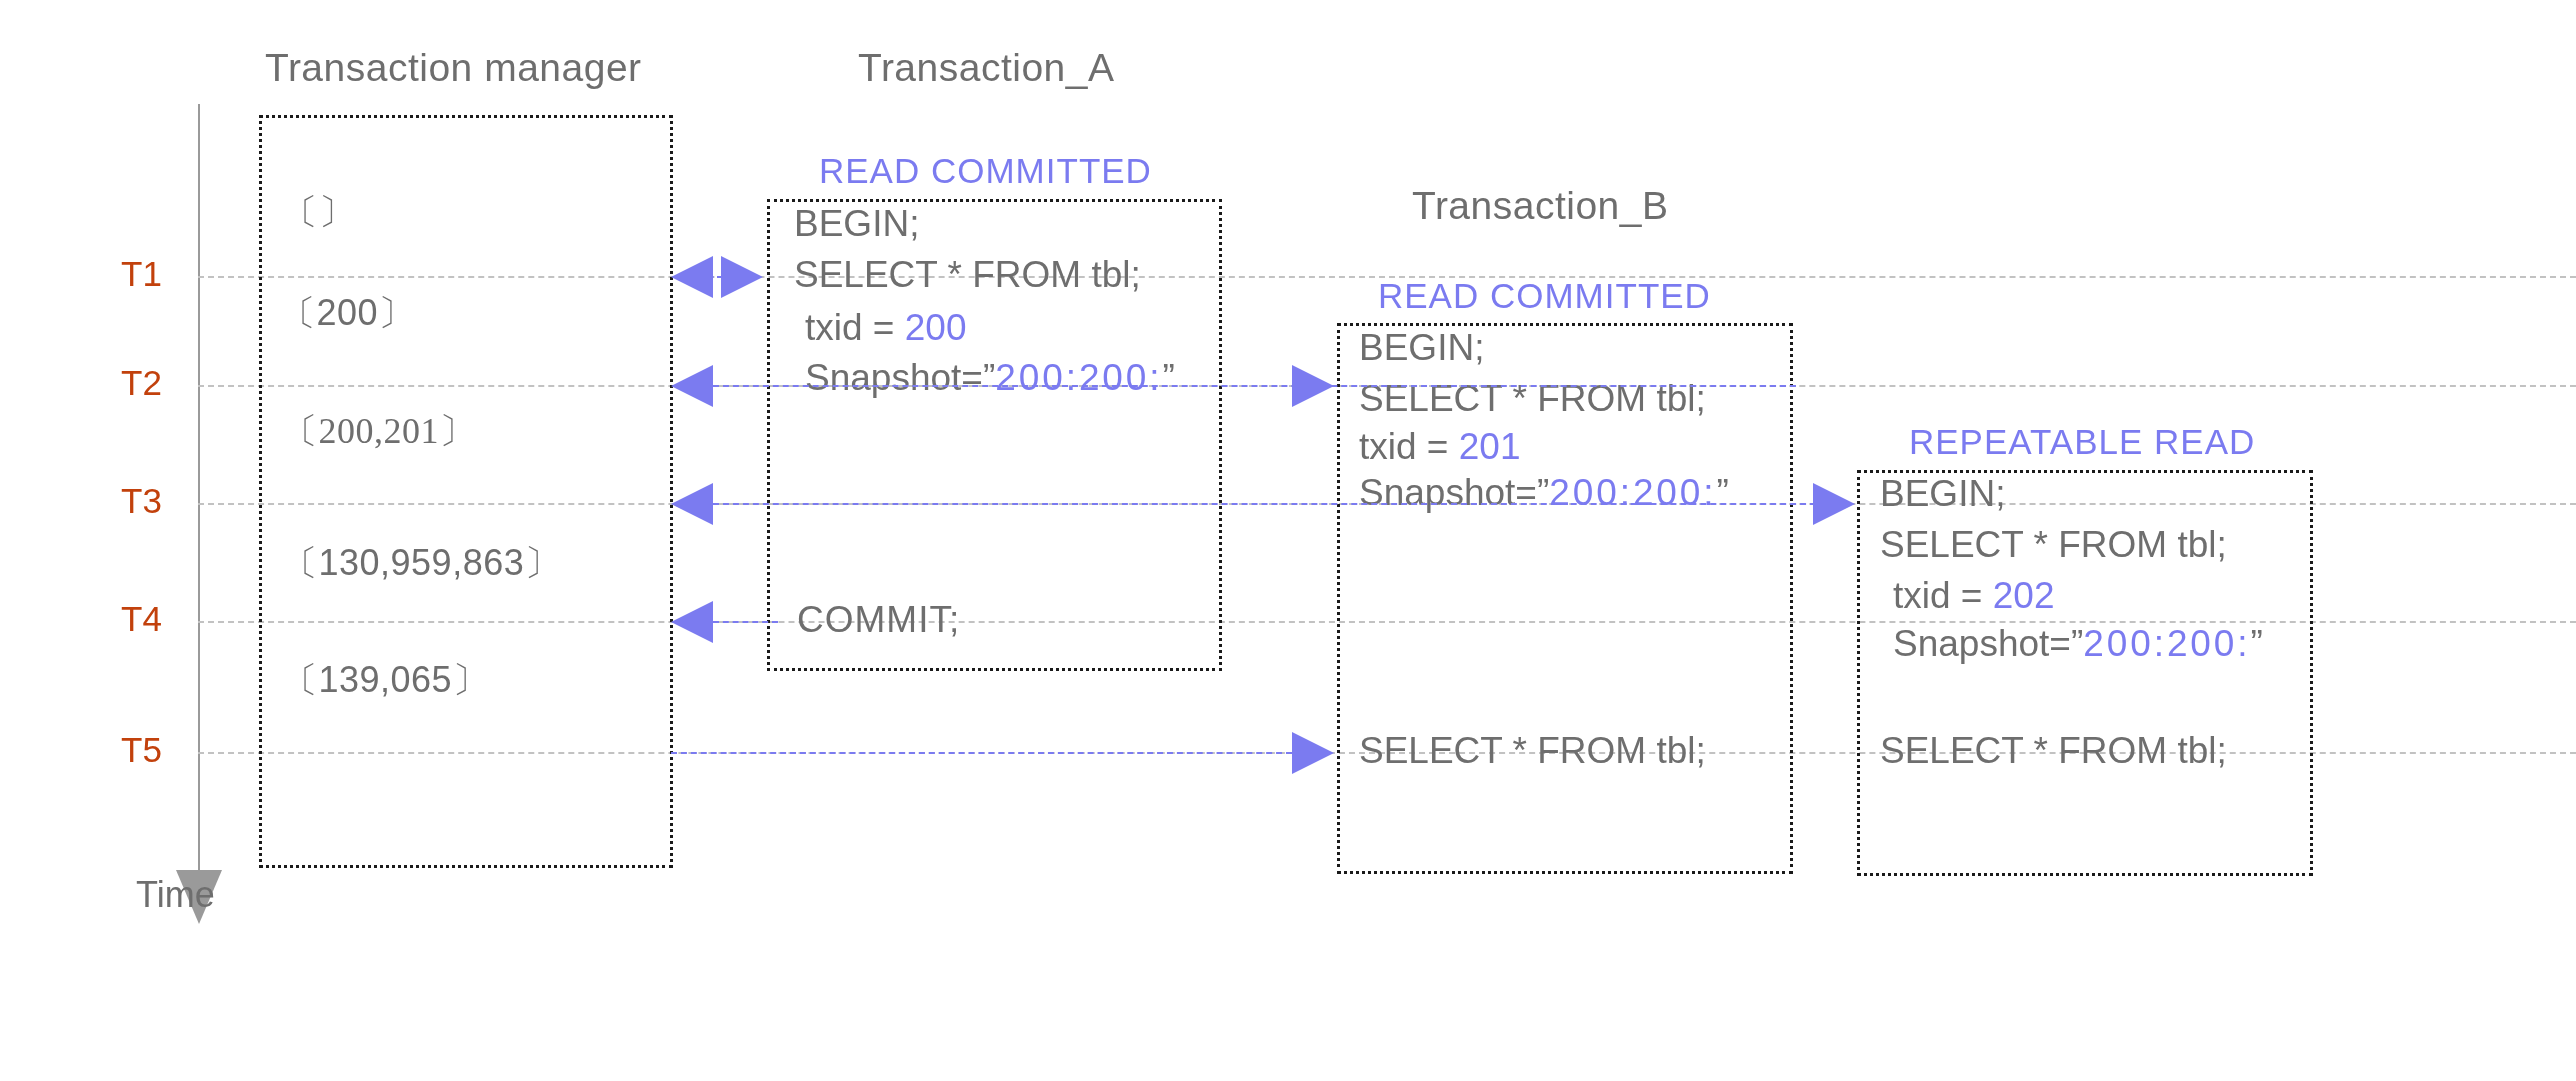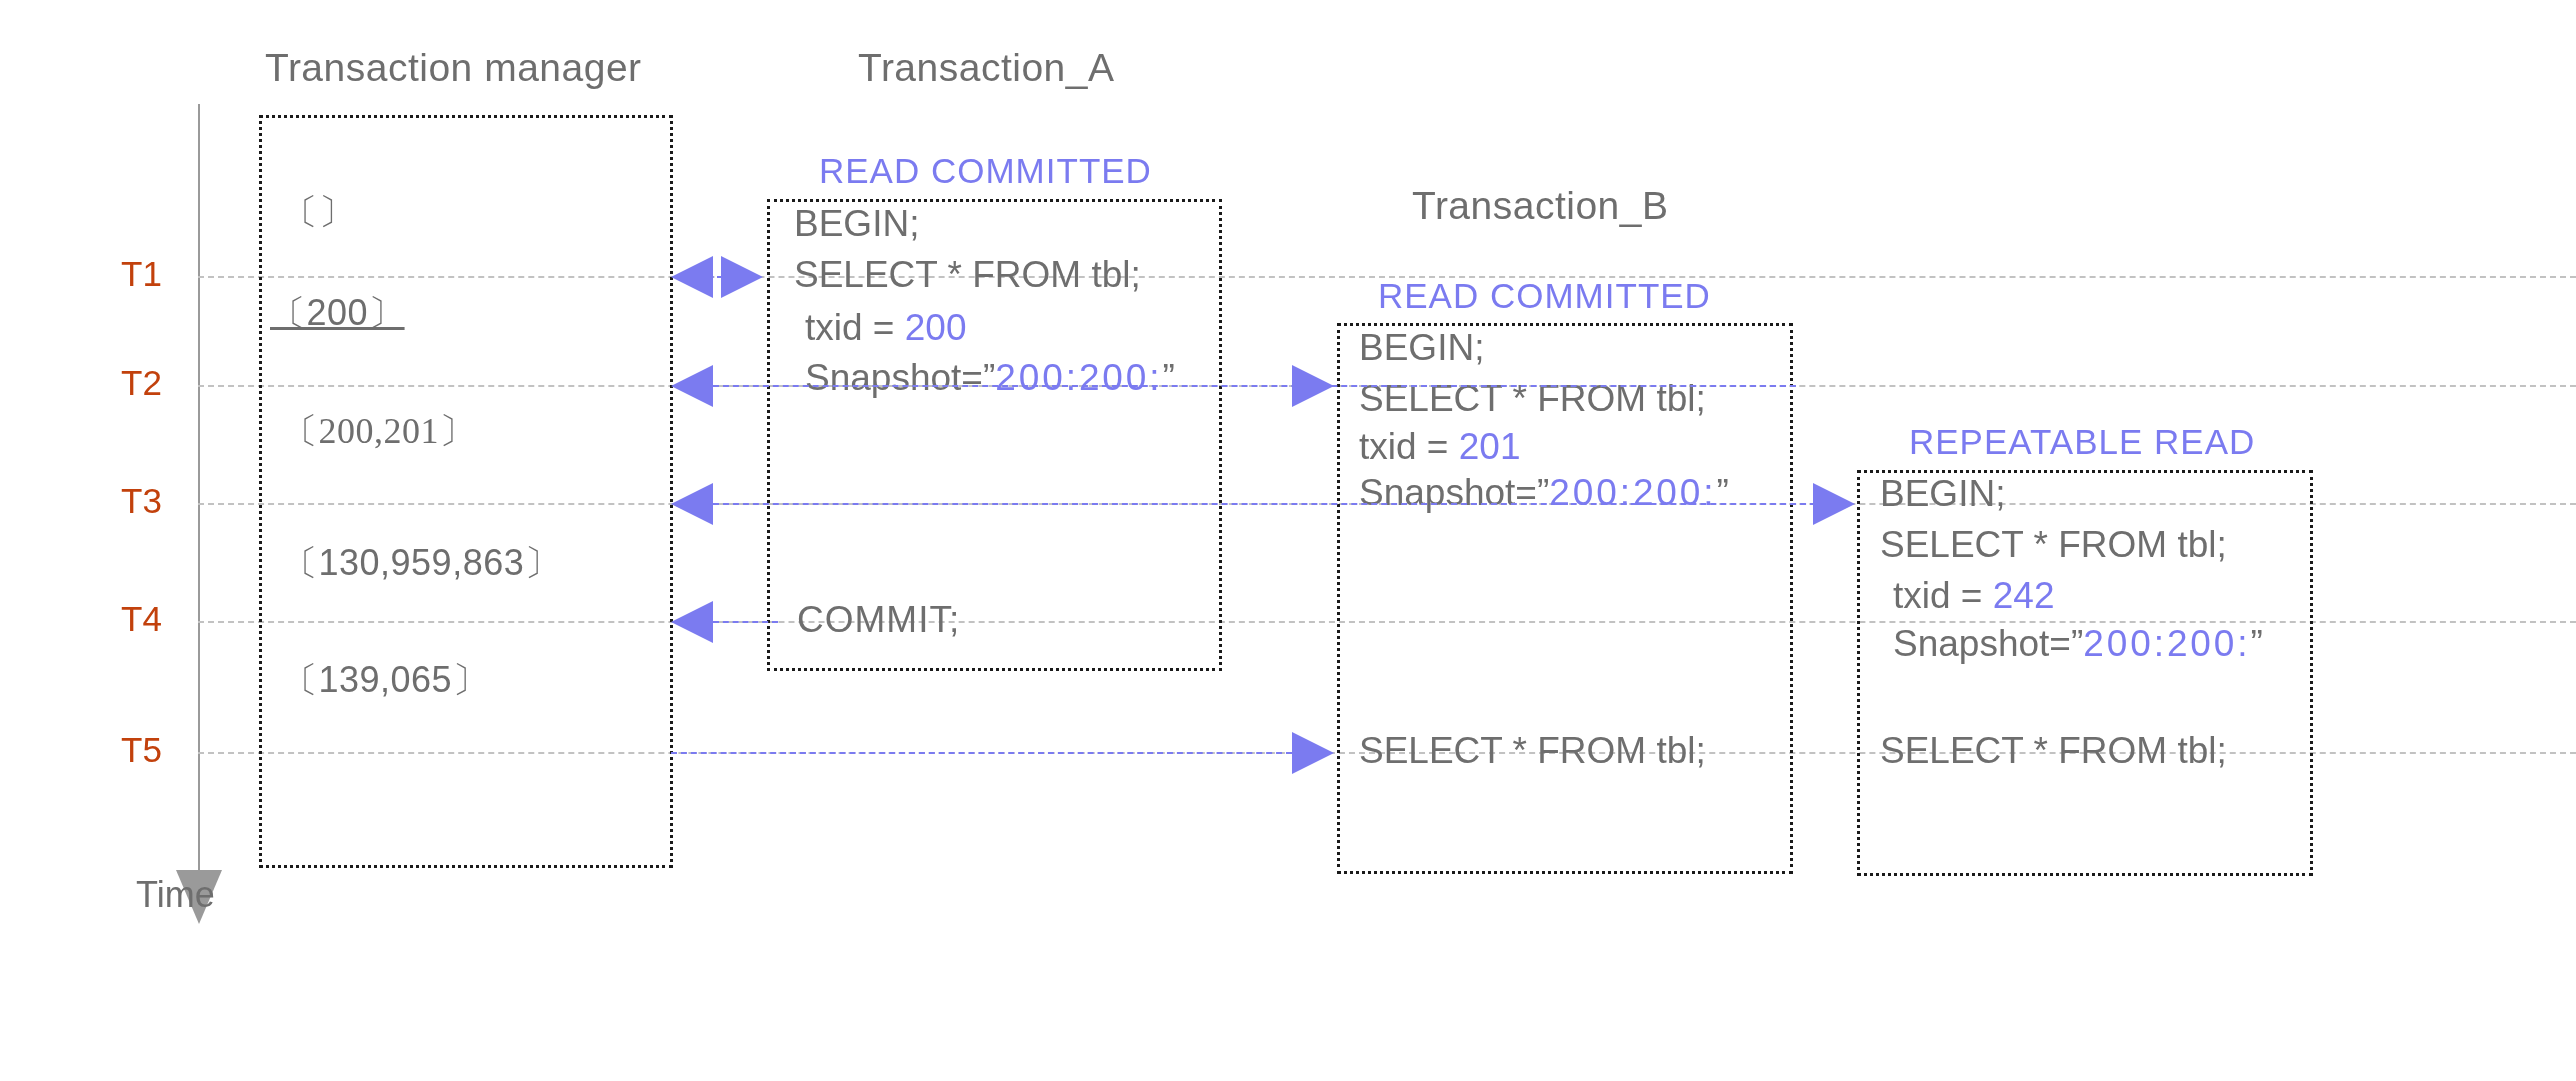--- a/index.html
+++ b/index.html
@@ -131,21 +131,21 @@
   <div class="tick-label" style="left:121px;top:254px;">T1</div>
   <div class="tick-label" style="left:121px;top:363px;text-align:center;">T2</div>
   <div class="tick-label" style="left:121px;top:481px;">T3</div>
   <div class="tick-label" style="left:121px;top:599px;">T4</div>
   <div class="tick-label" style="left:121px;top:730px;">T5</div>
 
   <div class="col-title" style="left:265px;top:46px;">Transaction manager</div>
   <div class="dbox" style="left:259px;top:115px;width:414px;height:753px;"></div>
 
   <div class="tm-entry" style="left:282px;top:188px;">〔〕</div>
-  <div class="tm-entry" style="left:270px;top:289px;text-decoration:underline;">〔200〕</div>
+  <div class="tm-entry" style="left:280px;top:289px;">〔200〕</div>
   <div class="tm-entry" style="left:282px;top:407px;font-family:Liberation Serif, serif;">〔200,201〕</div>
   <div class="tm-entry" style="left:282px;top:539px;">〔130,959,863〕</div>
   <div class="tm-entry" style="left:282px;top:656px;">〔139,065〕</div>
 
   <div class="col-title" style="left:858px;top:46px;">Transaction_A</div>
   <div class="iso-label" style="left:819px;top:151px;">READ  COMMITTED</div>
   <div class="dbox" style="left:767px;top:199px;width:455px;height:472px;"></div>
 
   <div class="code" style="left:794px;top:203px;">BEGIN;</div>
   <div class="code" style="left:794px;top:254px;">SELECT * FROM tbl;</div>
@@ -170,21 +170,21 @@
     <span>Snapshot=”</span><span class="v sp">200:200:</span><span>”</span>
   </div>
   <div class="code" style="left:1359px;top:730px;">SELECT * FROM tbl;</div>
 
   <div class="iso-label" style="left:1909px;top:422px;">REPEATABLE  READ</div>
   <div class="dbox" style="left:1857px;top:470px;width:456px;height:406px;"></div>
 
   <div class="code" style="left:1880px;top:473px;">BEGIN;</div>
   <div class="code" style="left:1880px;top:524px;">SELECT * FROM tbl;</div>
   <div class="code" style="left:1893px;top:575px;">
-    <span>txid = </span><span class="v">242</span>
+    <span>txid = </span><span class="v">202</span>
   </div>
   <div class="code" style="left:1893px;top:623px;">
     <span>Snapshot=”</span><span class="v sp">200:200:</span><span>”</span>
   </div>
   <div class="code" style="left:1880px;top:730px;">SELECT * FROM tbl;</div>
 
   <div class="hrule-blue" style="left:679px;top:276px;width:82px;"></div>
   <div class="arrow-left" style="left:671px;top:256px;"></div>
   <div class="arrow-right" style="left:721px;top:256px;"></div>
 

